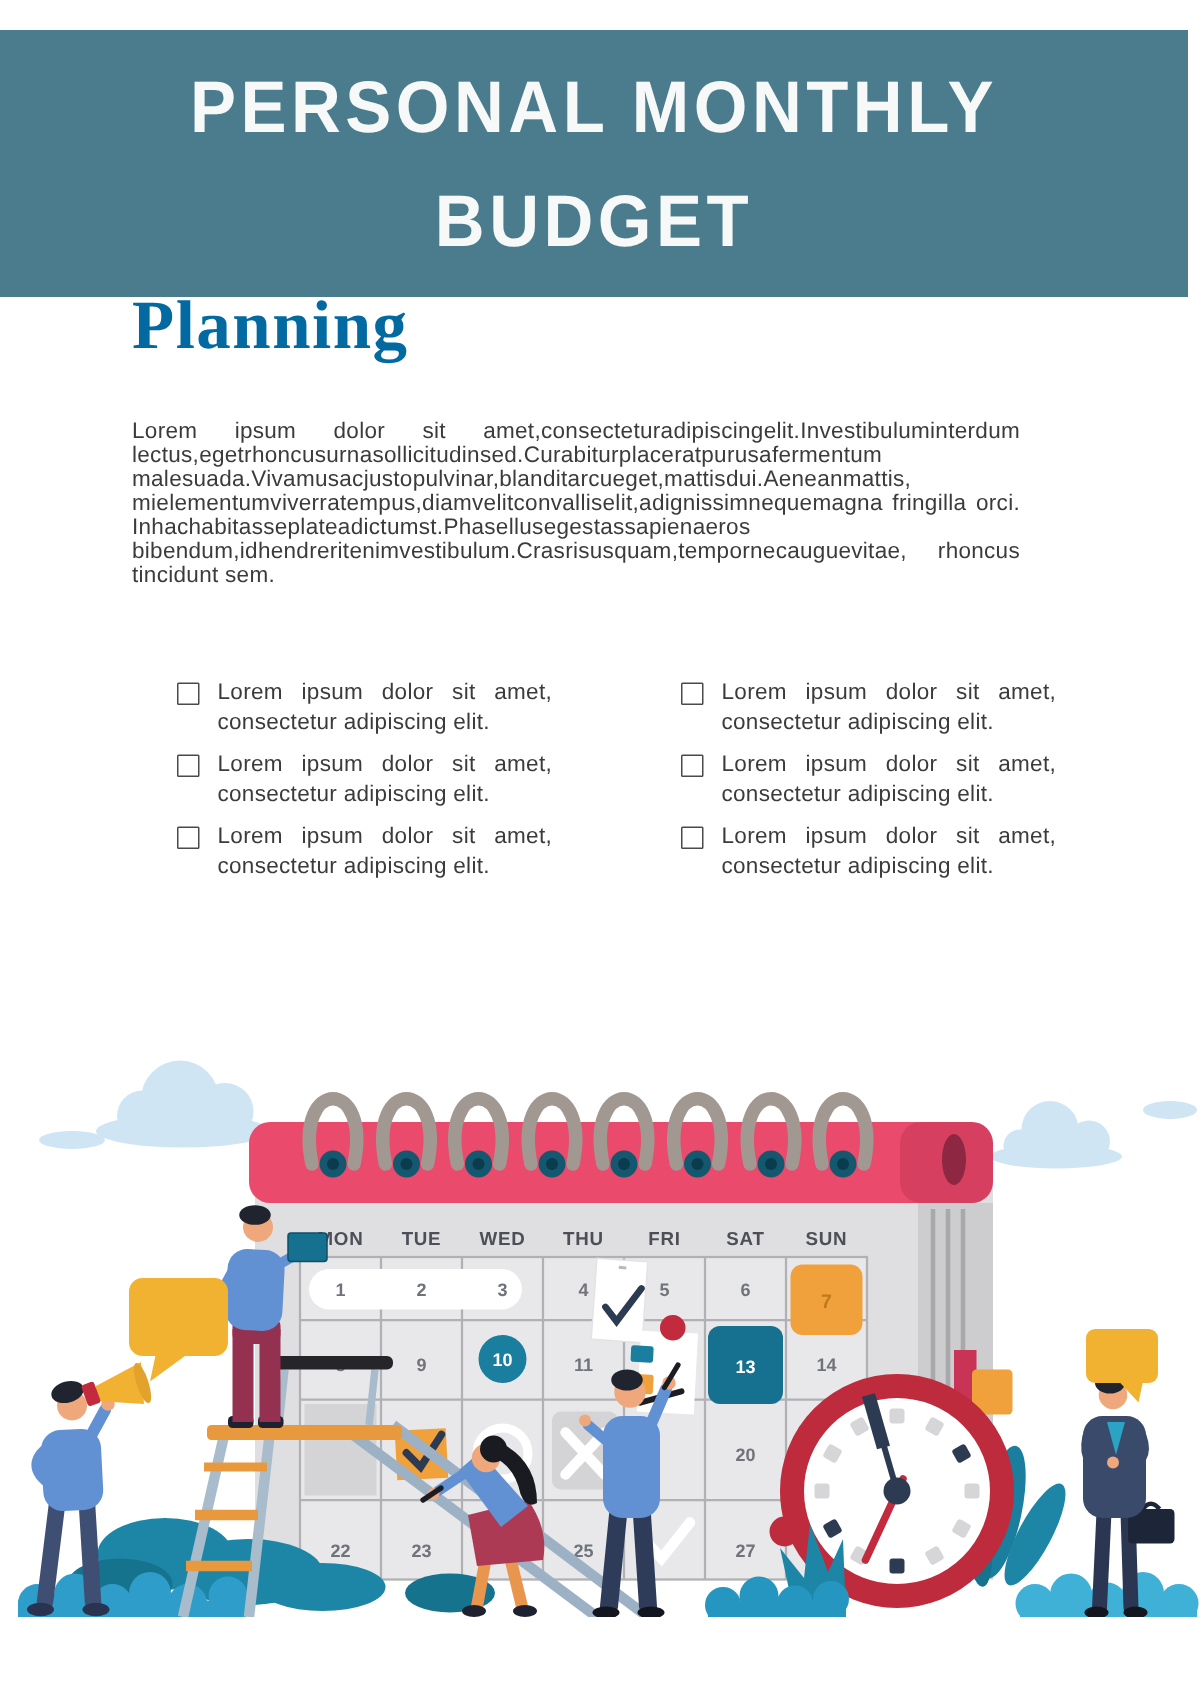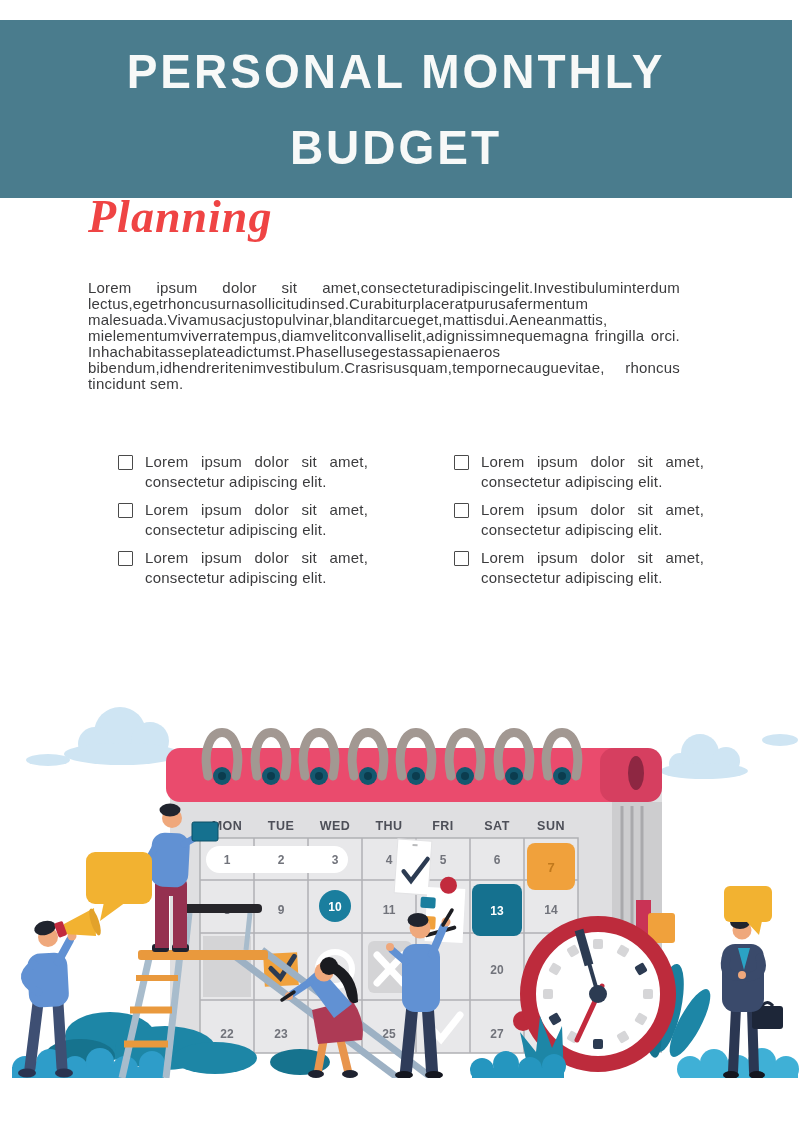--- a/index.html
+++ b/index.html
@@ -14,21 +14,21 @@
   }
   .banner h1{
     margin:0;color:#F7F9F8;font-weight:bold;font-size:46px;
     letter-spacing:3px;line-height:72px;text-align:center;
     transform:scaleY(1.06);transform-origin:center;
     font-family:"Liberation Sans",sans-serif;
   }
   .heading{
     position:absolute;top:190px;left:88px;margin:0;
     font-family:"Liberation Serif",serif;font-weight:bold;
-    font-size:46px;color:#ef4444;letter-spacing:1px;font-style:italic;
+    font-size:46px;color:#0369a1;letter-spacing:1px;
   }
   .intro{
     position:absolute;top:280px;left:88px;width:592px;margin:0;
     font-size:15px;line-height:16px;color:#3B3B3D;text-align:justify;
     letter-spacing:0.2px;
   }
   .checklist{
     position:absolute;top:452px;left:118px;display:flex;gap:86px;
   }
   .check-col{width:250px;display:flex;flex-direction:column;gap:8px;}

